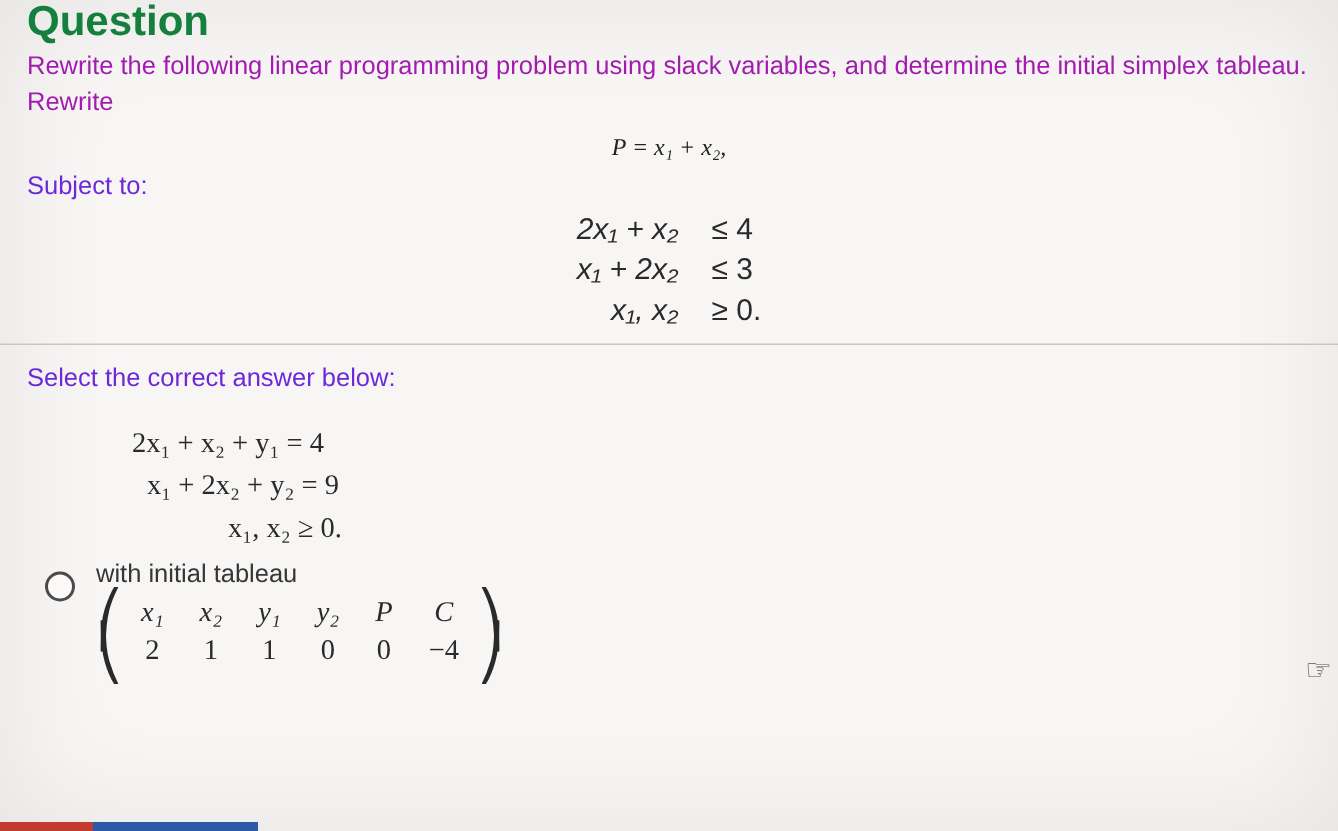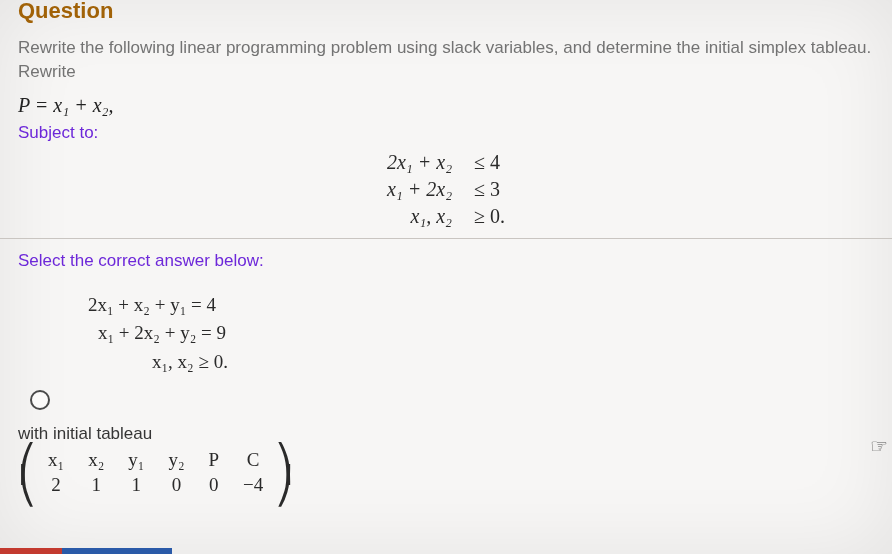--- a/index.html
+++ b/index.html
@@ -15,51 +15,51 @@
     position: relative;
   }
   .page {
     padding: 0 18px;
     background: #f7f6f5;
     min-height: 554px;
     box-shadow: inset 0 0 80px rgba(0,0,0,0.08);
   }
   .heading {
     font-weight: bold;
-    font-size: 22px;
-    color: #a16207;
+    font-size: 28px;
+    color: #15803d;
     padding-top: 0;
     line-height: 1;
   }
   .prompt {
-    margin-top: 14px;
+    margin-top: 4px;
     font-size: 17px;
-    color: #737373;
+    color: #a21caf;
     line-height: 1.4;
   }
   .math-center {
-    text-align: left;
+    text-align: center;
     font-family: "Times New Roman", serif;
-    font-size: 20px;
+    font-size: 16px;
     margin: 10px 0 6px 0;
     color: #222;
   }
   .math-center .italic { font-style: italic; }
   .subhead {
     font-size: 17px;
     margin: 6px 0 8px 0;
     color: #6d28d9;
   }
   .constraints {
     display: grid;
     grid-template-columns: auto auto;
     column-gap: 22px;
     row-gap: 4px;
     justify-content: center;
-    font-family: Liberation Serif, serif;
+    font-family: Liberation Sans, sans-serif;
     font-size: 20px;
     margin: 6px 0 10px 0;
   }
   .constraints .lhs { text-align: right; font-style: italic; }
   .constraints .rhs { text-align: left; }
   .divider {
     border: none;
     border-top: 1px solid #c9c5c1;
     margin: 10px -18px 12px -18px;
   }
@@ -69,21 +69,20 @@
     font-size: 19px;
     line-height: 1.5;
     margin-top: 20px;
   }
   .answer-block .row { white-space: nowrap; }
   .option-row {
     display: flex;
     align-items: flex-start;
     gap: 14px;
     margin-top: 6px;
-    flex-direction: column;
   }
   .radio {
     width: 20px;
     height: 20px;
     border: 2px solid #4a4a4a;
     border-radius: 50%;
     flex: 0 0 20px;
     margin-top: 8px;
     margin-left: 12px;
     background: #fbfaf9;
@@ -99,20 +98,21 @@
     font-size: 36px;
     line-height: 0.6;
     padding-top: 6px;
   }
   .tableau {
     border-collapse: collapse;
   }
   .tableau td {
     padding: 1px 12px;
     text-align: center;
+    font-style: italic;
   }
   .tableau .num { font-style: normal; }
   .hand-icon {
     position: absolute;
     right: 4px;
     top: 434px;
     font-size: 20px;
     color: #555;
     transform: scaleX(-1);
   }

